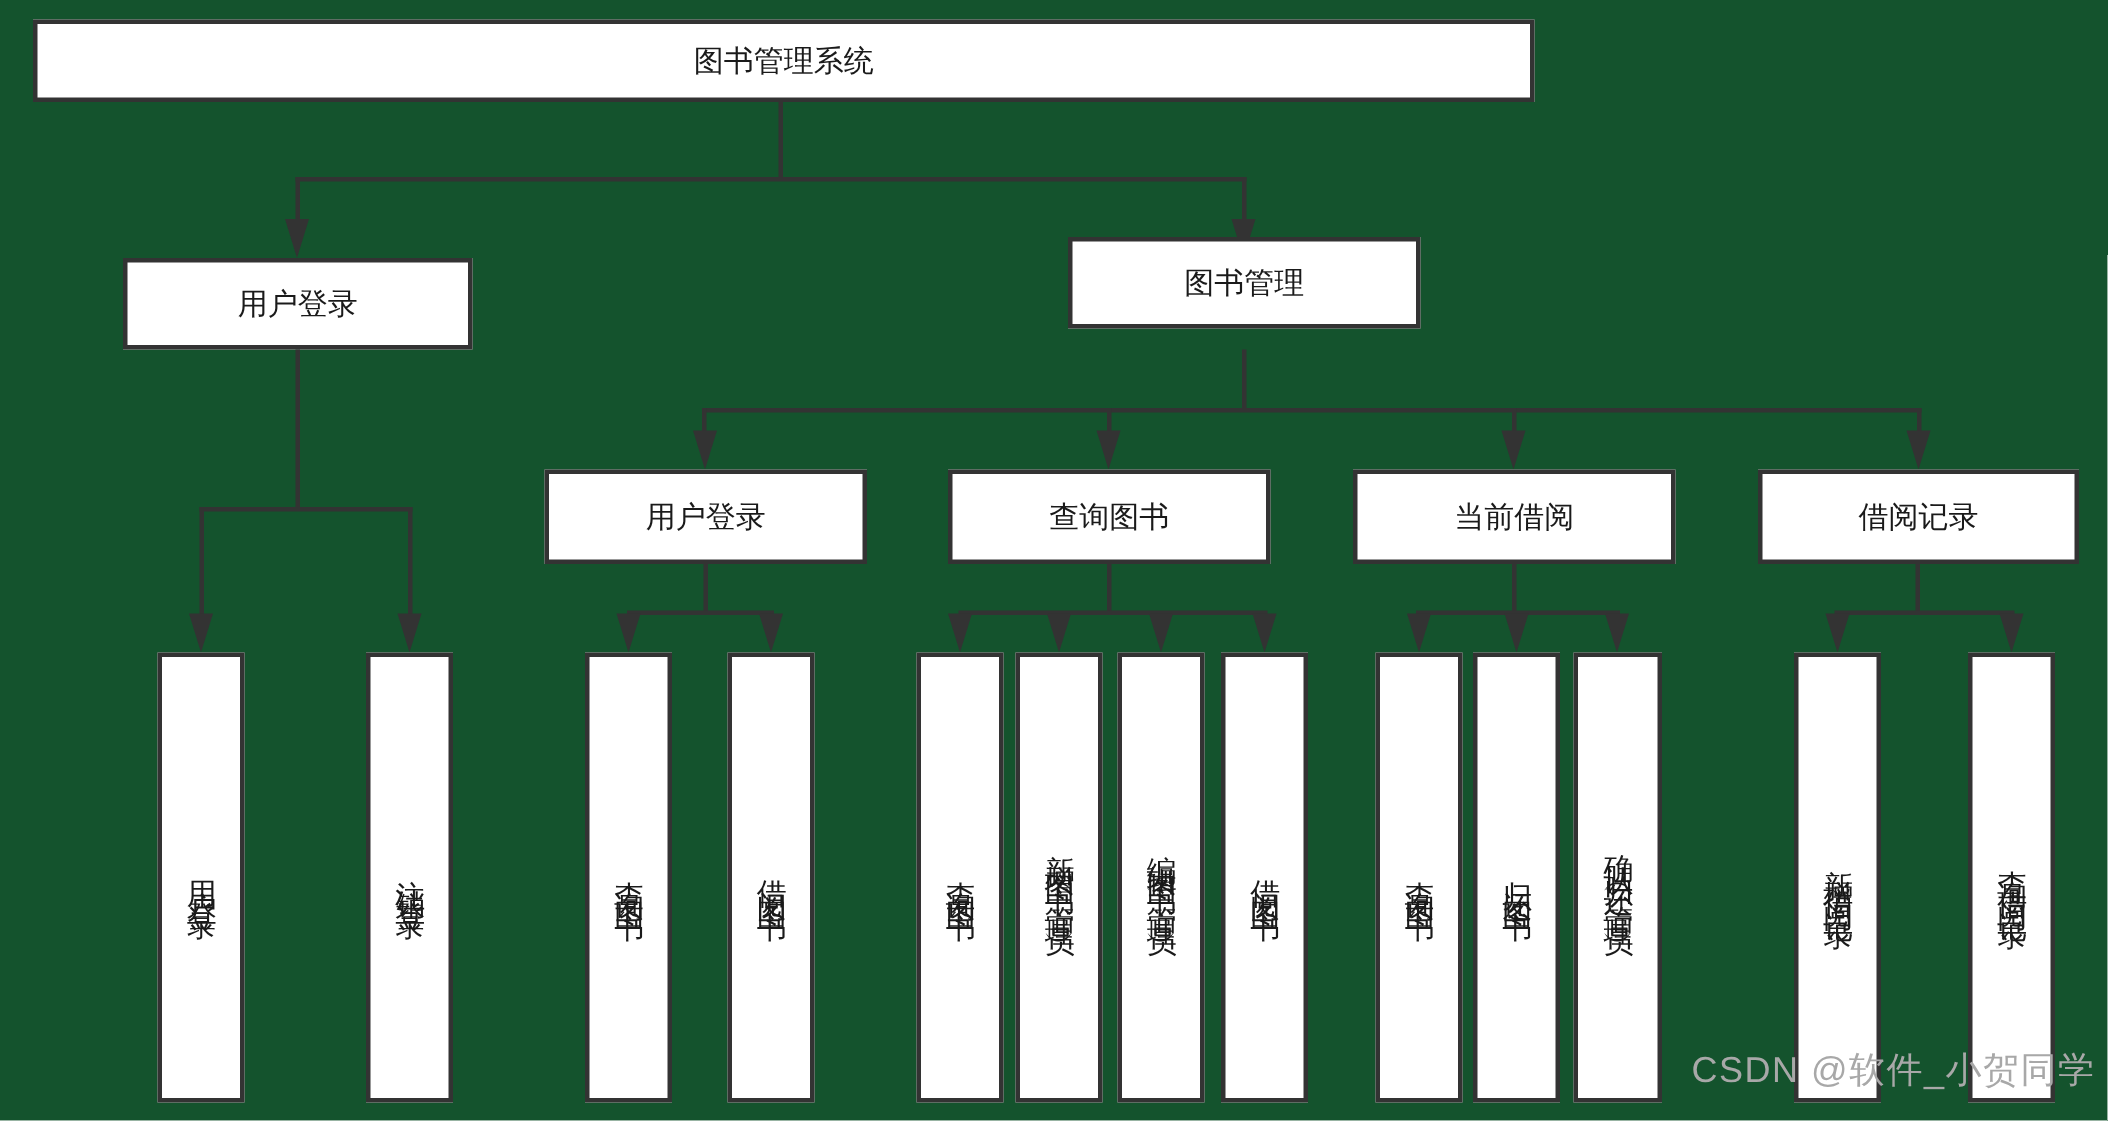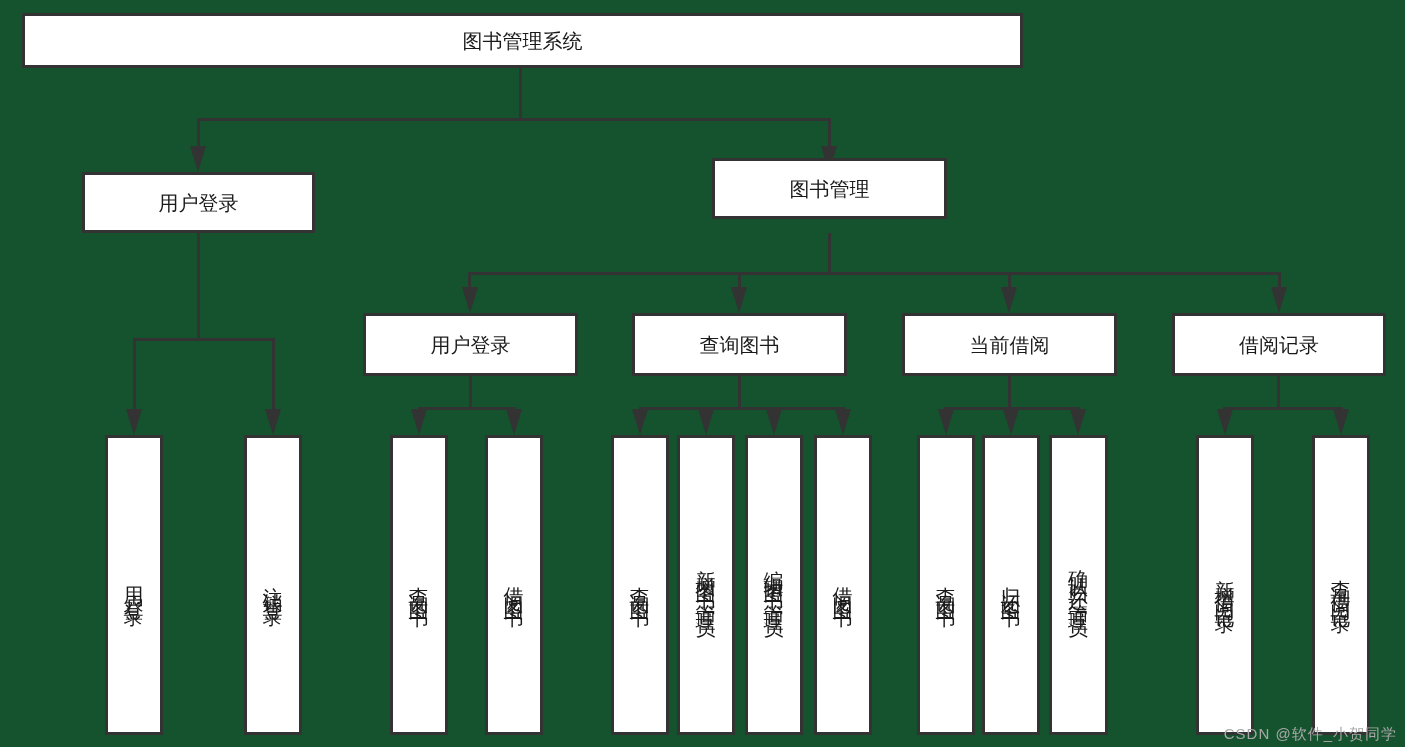--- a/index.html
+++ b/index.html
@@ -16,21 +16,21 @@
     white-space:nowrap;
   }
   .vline{position:absolute;width:3px;background:#333333;}
   .hline{position:absolute;height:3px;background:#333333;}
   .arrow{
     position:absolute;width:0;height:0;
     border-left:8px solid transparent;border-right:8px solid transparent;
     border-top:26px solid #333333;
   }
   .watermark{
-    position:absolute;right:8px;bottom:3px;font-size:15px;color:#a8a8a8;
+    position:absolute;right:8px;bottom:18px;font-size:24px;color:#a8a8a8;
     z-index:5;letter-spacing:1px;text-align:right;
   }
 </style>
 </head>
 <body>
 
 <div class="stage">
 
   <div class="node" style="left:22px;top:13px;width:1001px;height:55px">图书管理系统</div>
 

